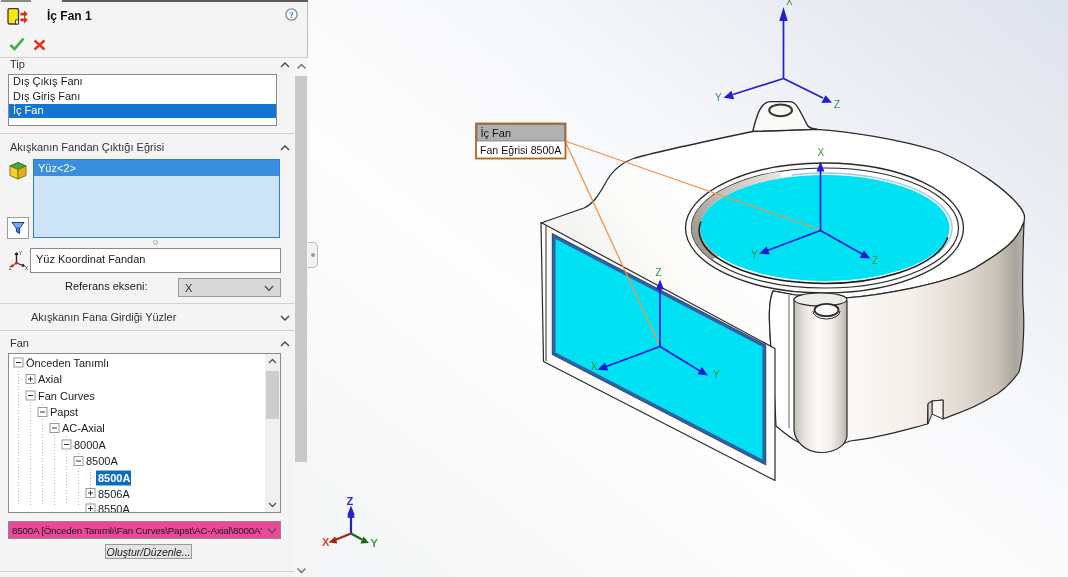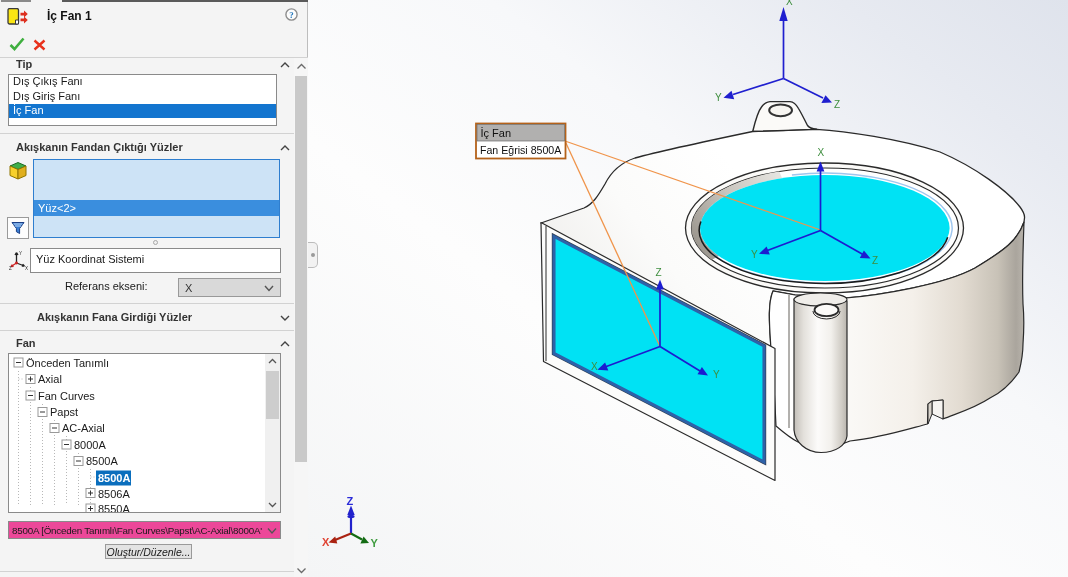--- a/index.html
+++ b/index.html
@@ -1,21 +1,21 @@
 <!DOCTYPE html>
 <html><head>
 <meta charset="utf-8">
 <style>
   html,body{margin:0;padding:0;width:1068px;height:577px;overflow:hidden;
     font-family:"Liberation Sans",sans-serif;background:#fff;}
   #panel{position:absolute;left:0;top:0;width:308px;height:577px;background:#f4f4f4;
     border-right:1px solid #bdbdbd;box-sizing:border-box;}
   .abs{position:absolute;}
   .sep{position:absolute;left:0;width:308px;height:1px;background:#d2d2d2;}
-  .hdr{position:absolute;left:16px;font-size:11px;font-weight:bold;color:#333;}
+  .hdr{position:absolute;left:10px;font-size:11px;font-weight:normal;color:#333;}
   .t11{font-size:11px;color:#1a1a1a;}
   #vpwrap{position:absolute;left:308px;top:0;width:760px;height:577px;}
 </style>
 </head>
 <body>
 <div id="panel">
 
   <div class="abs" style="left:1px;top:0;width:30px;height:2px;background:#8a8a8a;"></div>
   <div class="abs" style="left:62px;top:0;width:246px;height:1.5px;background:#5a5a5a;"></div>
 
@@ -44,53 +44,53 @@
   <svg class="abs" style="left:280px;top:61px;" width="10" height="8" viewBox="0 0 10 8">
       <path d="M1 6 L5 2 L9 6" fill="none" stroke="#444" stroke-width="1.4"></path>
     </svg>
   <div class="abs" style="left:8px;top:74px;width:269px;height:52px;background:#fff;border:1px solid #8a8a8a;box-sizing:border-box;">
     <div class="t11" style="padding:0 0 0 4px;height:14px;">Dış Çıkış Fanı</div>
     <div class="t11" style="padding:1px 0 0 4px;height:14px;">Dış Giriş Fanı</div>
     <div class="t11" style="padding:0 0 0 4px;height:14px;background:#1375cf;color:#fff;">İç Fan</div>
   </div>
   <div class="sep" style="top:133px;"></div>
 
-  <div class="hdr" style="top:141px;">Akışkanın Fandan Çıktığı Yüzler</div>
+  <div class="hdr" style="top:141px;">Akışkanın Fandan Çıktığı Eğrisi</div>
   <svg class="abs" style="left:280px;top:144px;" width="10" height="8" viewBox="0 0 10 8">
       <path d="M1 6 L5 2 L9 6" fill="none" stroke="#444" stroke-width="1.4"></path>
     </svg>
 
   <svg class="abs" style="left:8px;top:161px;" width="20" height="20" viewBox="0 0 20 20">
     <path d="M10 1.5 L18 5 L10 8.5 L2 5 Z" fill="#3fae49" stroke="#1c6a25" stroke-width="1"></path>
     <path d="M2 5 L10 8.5 L10 18 L2 14.5 Z" fill="#f7d02c" stroke="#8f7400" stroke-width="1"></path>
     <path d="M18 5 L10 8.5 L10 18 L18 14.5 Z" fill="#e0af1d" stroke="#8f7400" stroke-width="1"></path>
   </svg>
   <div class="abs" style="left:33px;top:159px;width:247px;height:79px;background:#cde3f6;border:1px solid #2e7ecf;box-sizing:border-box;">
-    <div class="t11" style="height:16px;background:#3a8ede;color:#fff;padding:1.5px 0 0 4px;box-sizing:border-box;margin-top:40px;">Yüz&lt;2&gt;</div>
+    <div class="t11" style="height:16px;background:#3a8ede;color:#fff;padding:1.5px 0 0 4px;box-sizing:border-box;">Yüz&lt;2&gt;</div>
   </div>
 
   <div class="abs" style="left:7px;top:217px;width:22px;height:22px;background:#fdfdfd;border:1px solid #9a9a9a;box-sizing:border-box;"></div>
   <svg class="abs" style="left:11px;top:221px;" width="14" height="14" viewBox="0 0 14 14">
     <path d="M1 1.5 L13 1.5 L8.6 7.5 L8.6 12.5 L5.4 10.7 L5.4 7.5 Z" fill="#3a7fd4" stroke="#1b3f86" stroke-width="1"></path>
     <path d="M2.5 3 L11.5 3 M4 5 L10 5" stroke="#bcd7f4" stroke-width="1"></path>
   </svg>
 
   <div class="abs" style="left:153px;top:240px;width:5px;height:5px;border:1px solid #a8a8a8;border-radius:50%;box-sizing:border-box;background:#f0f0f0;"></div>
 
   <svg class="abs" style="left:8px;top:250px;" width="20" height="20" viewBox="0 0 20 20">
     <path d="M8.5 13 L8.5 2.5 M8.5 2.5 L7 5 M8.5 2.5 L10 5" stroke="#222" stroke-width="1.3" fill="none"></path>
     <path d="M8.5 13 L16.5 16 M16.5 16 L13.8 16 M16.5 16 L14.6 14.2" stroke="#222" stroke-width="1.3" fill="none"></path>
     <path d="M8.5 13 L3 16.5 M3 16.5 L5.6 16.3 M3 16.5 L4.3 14.6" stroke="#cc2222" stroke-width="1.3" fill="none"></path>
     <circle cx="8.5" cy="13" r="1.4" fill="#cc2222"></circle>
     <text x="11" y="5" font-size="4.5" fill="#222">Y</text>
     <text x="1" y="20" font-size="4.5" fill="#222">Z</text>
     <text x="17" y="20" font-size="4.5" fill="#222">X</text>
   </svg>
   <div class="abs" style="left:30px;top:248px;width:251px;height:25px;background:#fff;border:1px solid #8a8a8a;box-sizing:border-box;">
-    <div class="t11" style="padding:4px 0 0 5px;">Yüz Koordinat Sistemi</div>
+    <div class="t11" style="padding:4px 0 0 5px;">Yüz Koordinat Fandan</div>
   </div>
   <div class="abs t11" style="left:33px;top:280px;padding-left:32px;">Referans ekseni:</div>
   <div class="abs" style="left:178px;top:278px;width:103px;height:19px;background:#d9d9d9;border:1px solid #999;box-sizing:border-box;">
     <div class="t11" style="padding:2.5px 0 0 6px;color:#333;">X</div>
     <svg class="abs" style="right:6px;top:6px;" width="10" height="7" viewBox="0 0 10 7">
         <path d="M1 1 L5 5.5 L9 1" fill="none" stroke="#555" stroke-width="1.4"></path>
       </svg>
   </div>
   <div class="sep" style="top:303px;"></div>
 

